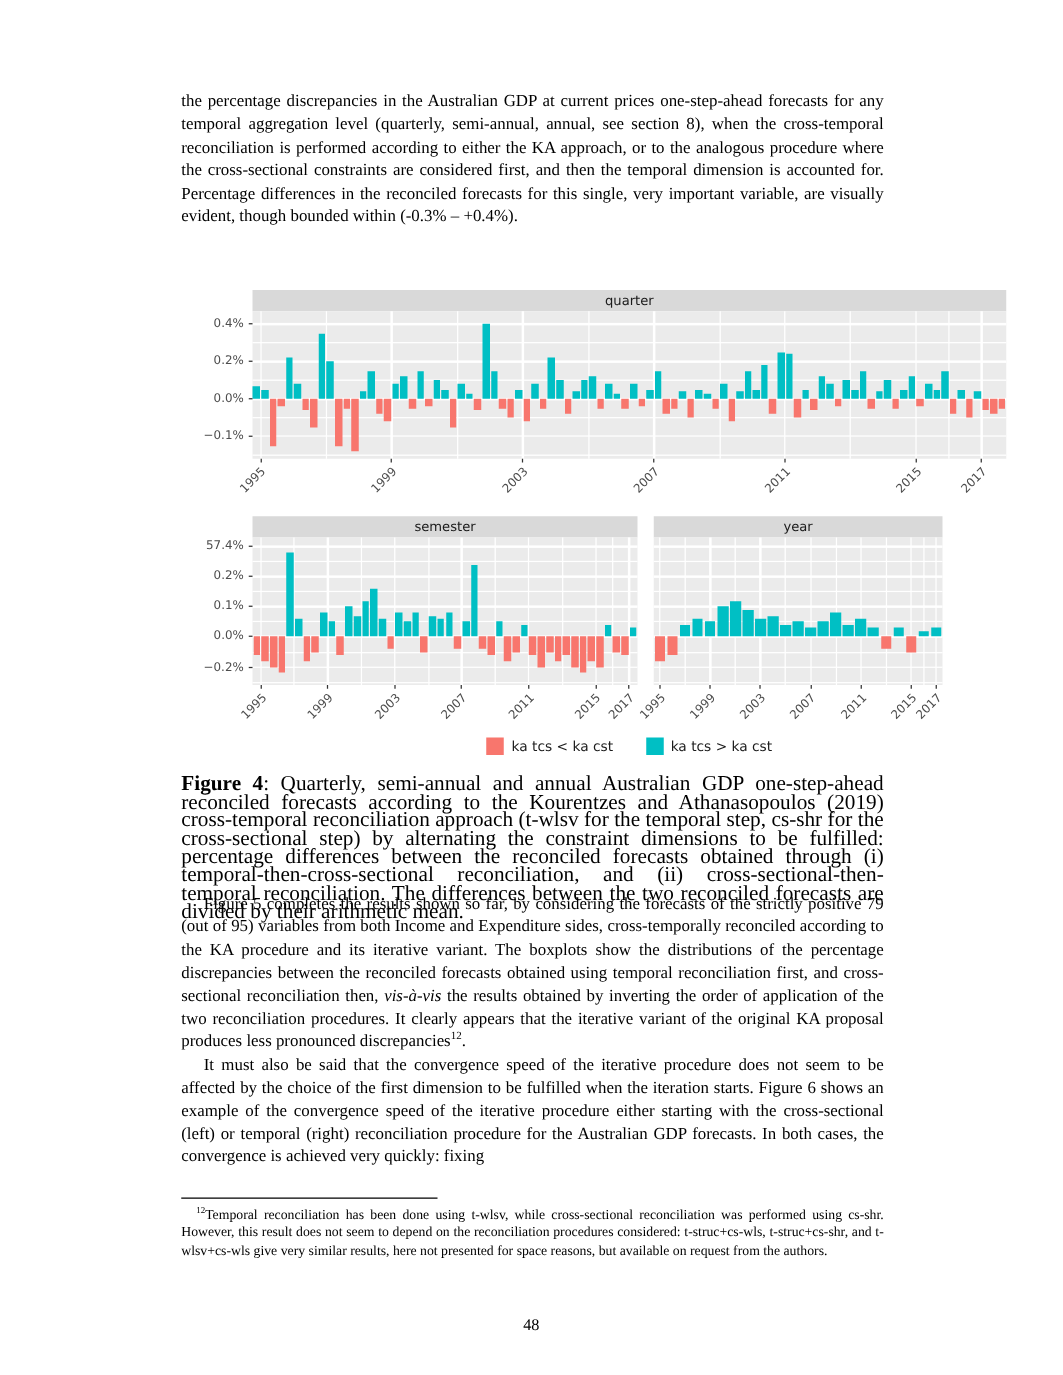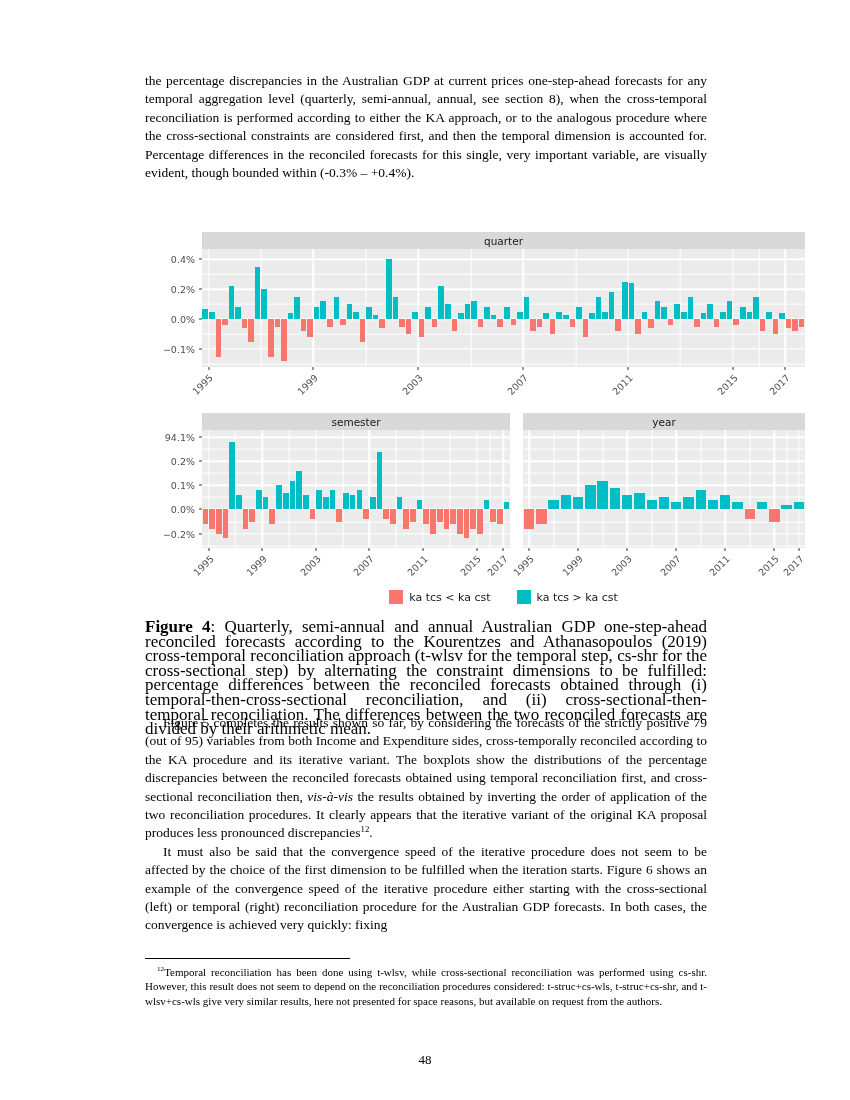--- a/index.html
+++ b/index.html
@@ -12,21 +12,21 @@
   .para1 { position:absolute; top:72px; left:145px; width:562px; }
   .body-flow { position:absolute; top:714px; left:145px; width:562px; }
   .indent { text-indent:18px; }
   sup { font-size:0.65em; vertical-align:super; line-height:0; }
 
   
   .figure4 { position:absolute; top:232px; left:163px; width:642px; margin:0; }
   .panel-q { margin-left:39px; width:603px; }
   .row2 { display:flex; margin-top:10px; }
   .panel-s { margin-left:39px; width:308px; }
-  .panel-y { margin-left:13px; width:282px; }
+  .panel-y { margin-left:13px; width:231px; }
   .panel { position:relative; }
   .strip {
     height:17px; background:var(--strip-bg); display:flex; align-items:center; justify-content:center;
     font-family:"DejaVu Sans", sans-serif; font-size:10.5px; color:#1a1a1a;
   }
   .plot { height:118px; background:var(--panel-bg); position:relative; }
   .xaxis { position:relative; height:36px; }
 
   .grid { position:absolute; background:var(--grid); }
   .grid.major-h { left:0; right:0; height:1.4px; transform:translateY(-50%); }
@@ -308,21 +308,21 @@
               <div class="bar neg" style="left: 78.4239%; width: 1.84783%; top: 67.3469%; height: 16.3265%;"></div>
               <div class="bar neg" style="left: 80.5978%; width: 1.84783%; top: 67.3469%; height: 12.2449%;"></div>
               <div class="bar neg" style="left: 82.7717%; width: 1.84783%; top: 67.3469%; height: 20.4082%;"></div>
               <div class="bar neg" style="left: 84.9457%; width: 1.84783%; top: 67.3469%; height: 24.4898%;"></div>
               <div class="bar neg" style="left: 87.1196%; width: 1.84783%; top: 67.3469%; height: 16.3265%;"></div>
               <div class="bar neg" style="left: 89.2935%; width: 1.84783%; top: 67.3469%; height: 20.4082%;"></div>
               <div class="bar pos" style="left: 91.4674%; width: 1.84783%; top: 59.1837%; height: 8.16327%;"></div>
               <div class="bar neg" style="left: 93.6413%; width: 1.84783%; top: 67.3469%; height: 10.2041%;"></div>
               <div class="bar neg" style="left: 95.8152%; width: 1.84783%; top: 67.3469%; height: 12.2449%;"></div>
               <div class="bar pos" style="left: 97.9891%; width: 1.84783%; top: 61.2245%; height: 6.12245%;"></div>
-              <span class="ytick" style="top: 6.12245%;">94.1%</span>
+              <span class="ytick" style="top: 6.12245%;">57.4%</span>
               <div class="ytickmark" style="top: 6.12245%;"></div>
               <span class="ytick" style="top: 26.5306%;">0.2%</span>
               <div class="ytickmark" style="top: 26.5306%;"></div>
               <span class="ytick" style="top: 46.9388%;">0.1%</span>
               <div class="ytickmark" style="top: 46.9388%;"></div>
               <span class="ytick" style="top: 67.3469%;">0.0%</span>
               <div class="ytickmark" style="top: 67.3469%;"></div>
               <span class="ytick" style="top: 87.7551%;">−0.2%</span>
               <div class="ytickmark" style="top: 87.7551%;"></div>
               <div class="xtickmark" style="left: 2.17391%;"></div>

